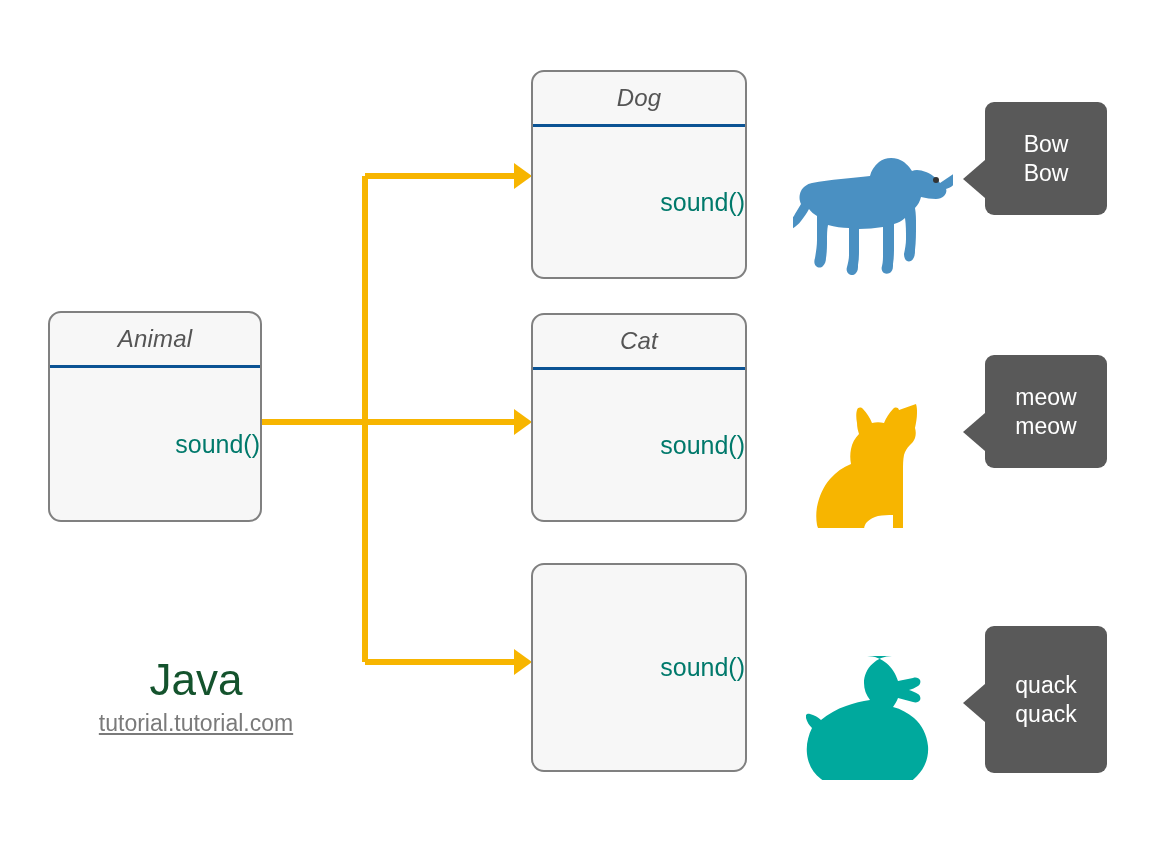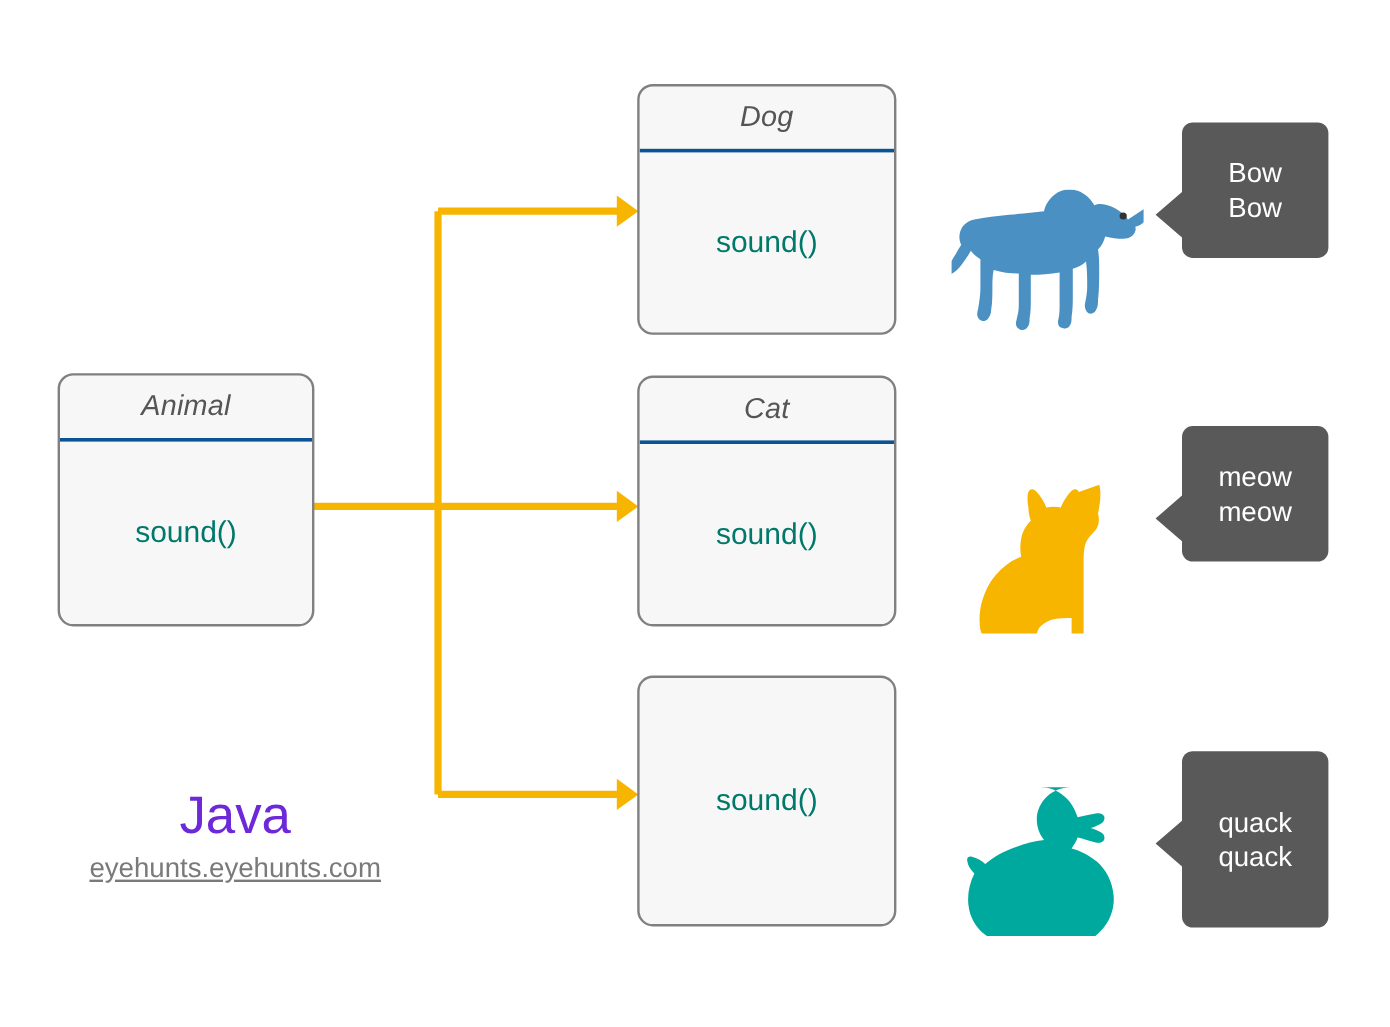--- a/index.html
+++ b/index.html
@@ -41,21 +41,21 @@
   .class-name {
     font-size: 24px;
     color: #555555;
     letter-spacing: 0.2px;
     font-style: italic;
   }
   .class-body {
     flex: 1 1 auto;
     display: flex;
     align-items: center;
-    justify-content: center;
+    justify-content: flex-end;
   }
   .method-name {
     font-size: 25px;
     color: #00796b;
   }
 
   
   #box-animal { left: 48px;  top: 311px; width: 214px; height: 211px; }
   #box-dog    { left: 531px; top: 70px;  width: 216px; height: 209px; }
   #box-cat    { left: 531px; top: 313px; width: 216px; height: 209px; }
@@ -113,21 +113,21 @@
   #caption {
     position: absolute;
     left: 36px;
     top: 655px;
     width: 320px;
     text-align: center;
   }
   #caption-title {
     display: block;
     font-size: 44px;
-    color: #6d28d9;
+    color: #14532d;
     line-height: 1.15;
   }
   #caption-subtitle {
     display: block;
     font-size: 40px;
     color: #737373;
     line-height: 1.2;
   }
   #caption-url {
     display: inline-block;
@@ -254,16 +254,16 @@
   </div>
 
   <div class="bubble" id="bubble-duck">
     <span class="bubble-tail"></span>
     <span class="line">quack</span>
     <span class="line">quack</span>
   </div>
 
   <div id="caption">
     <span id="caption-title">Java</span>
-    <a id="caption-url" href="#">eyehunts.eyehunts.com</a>
+    <a id="caption-url" href="#">tutorial.tutorial.com</a>
   </div>
 
 </div>
 
 </body></html>

